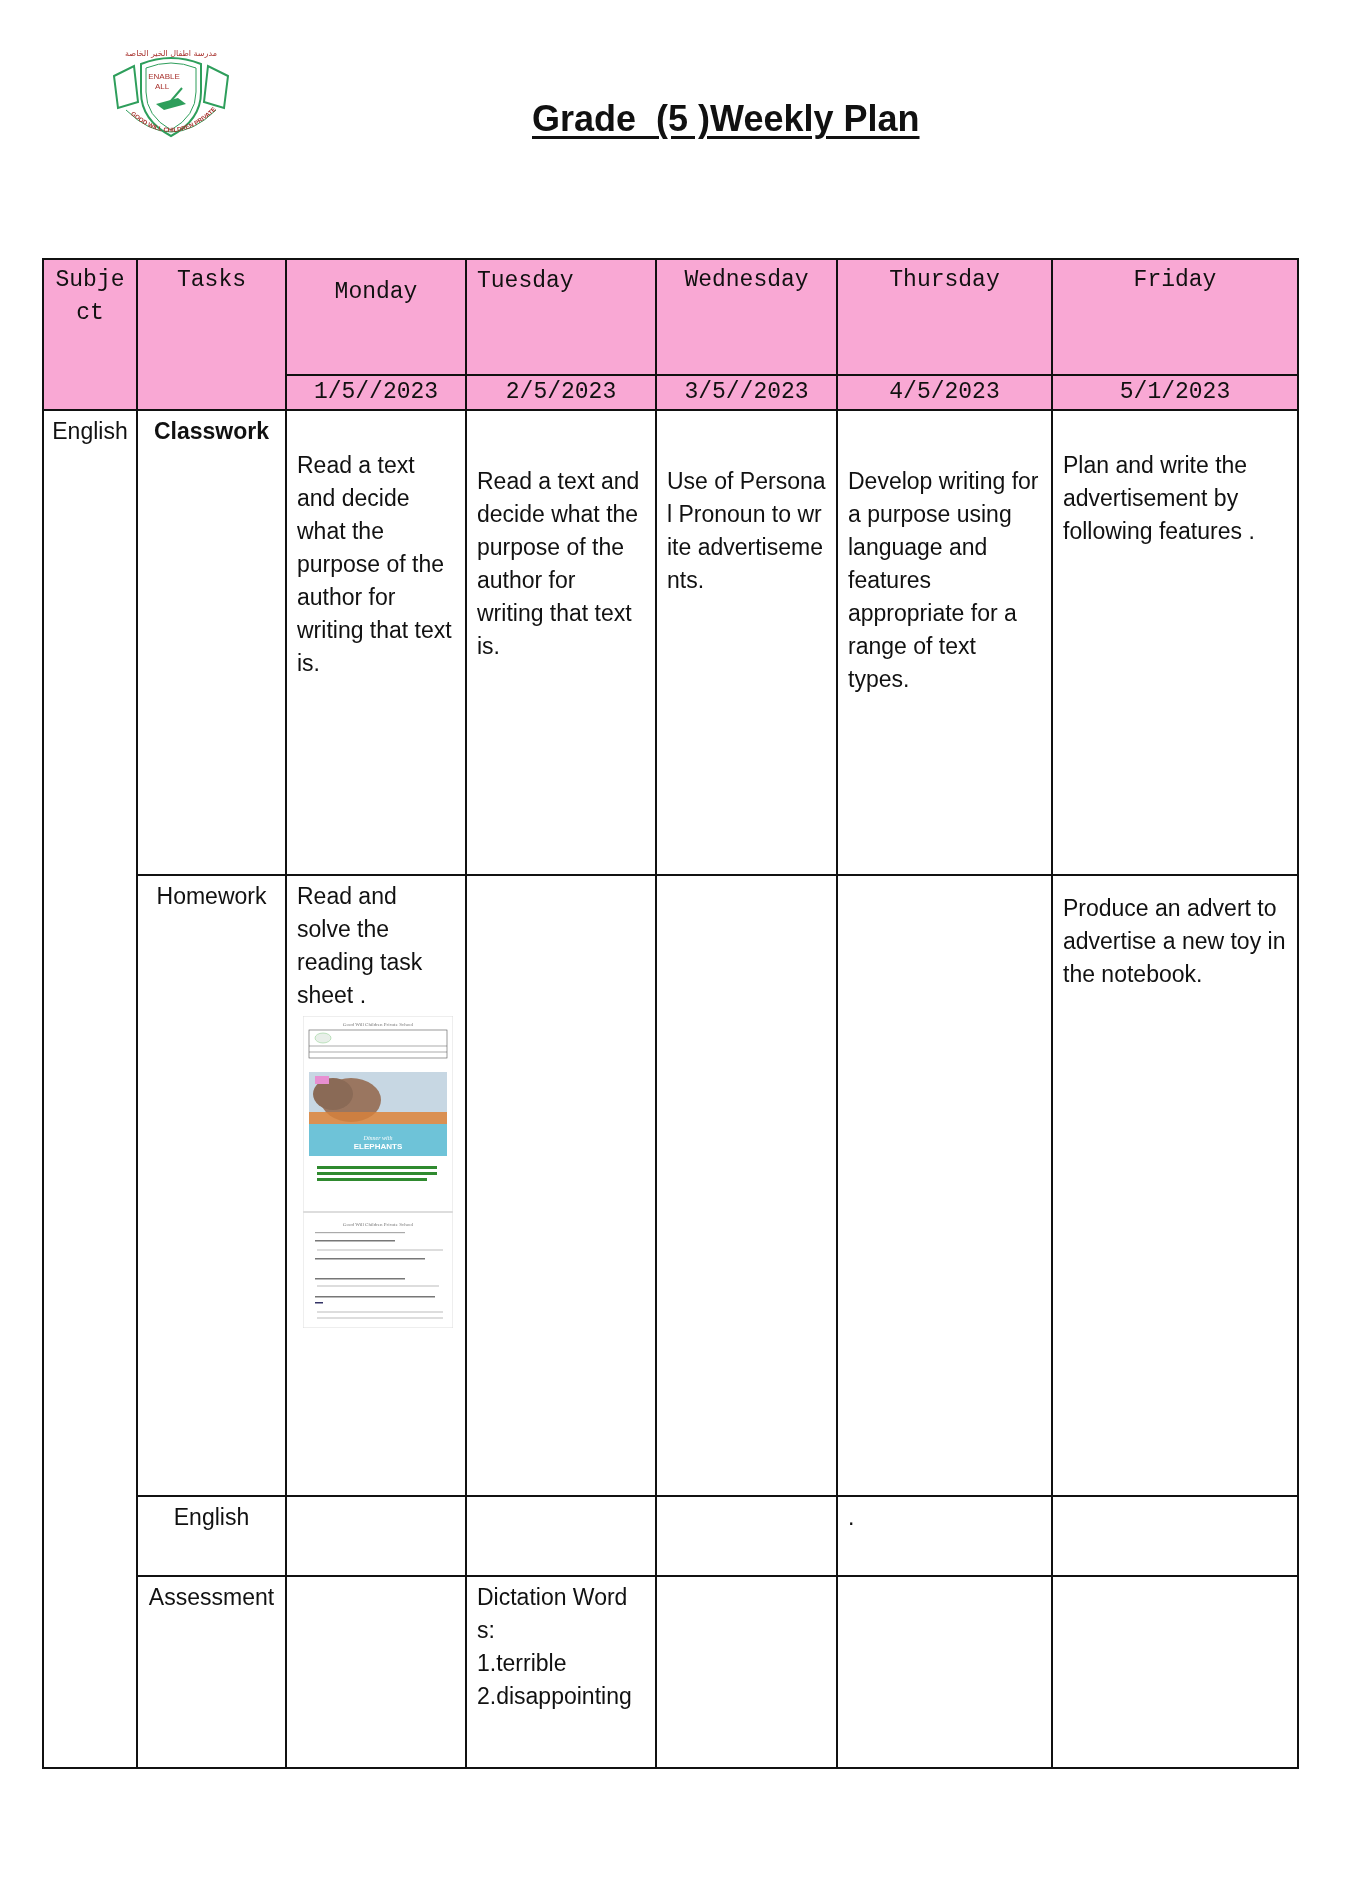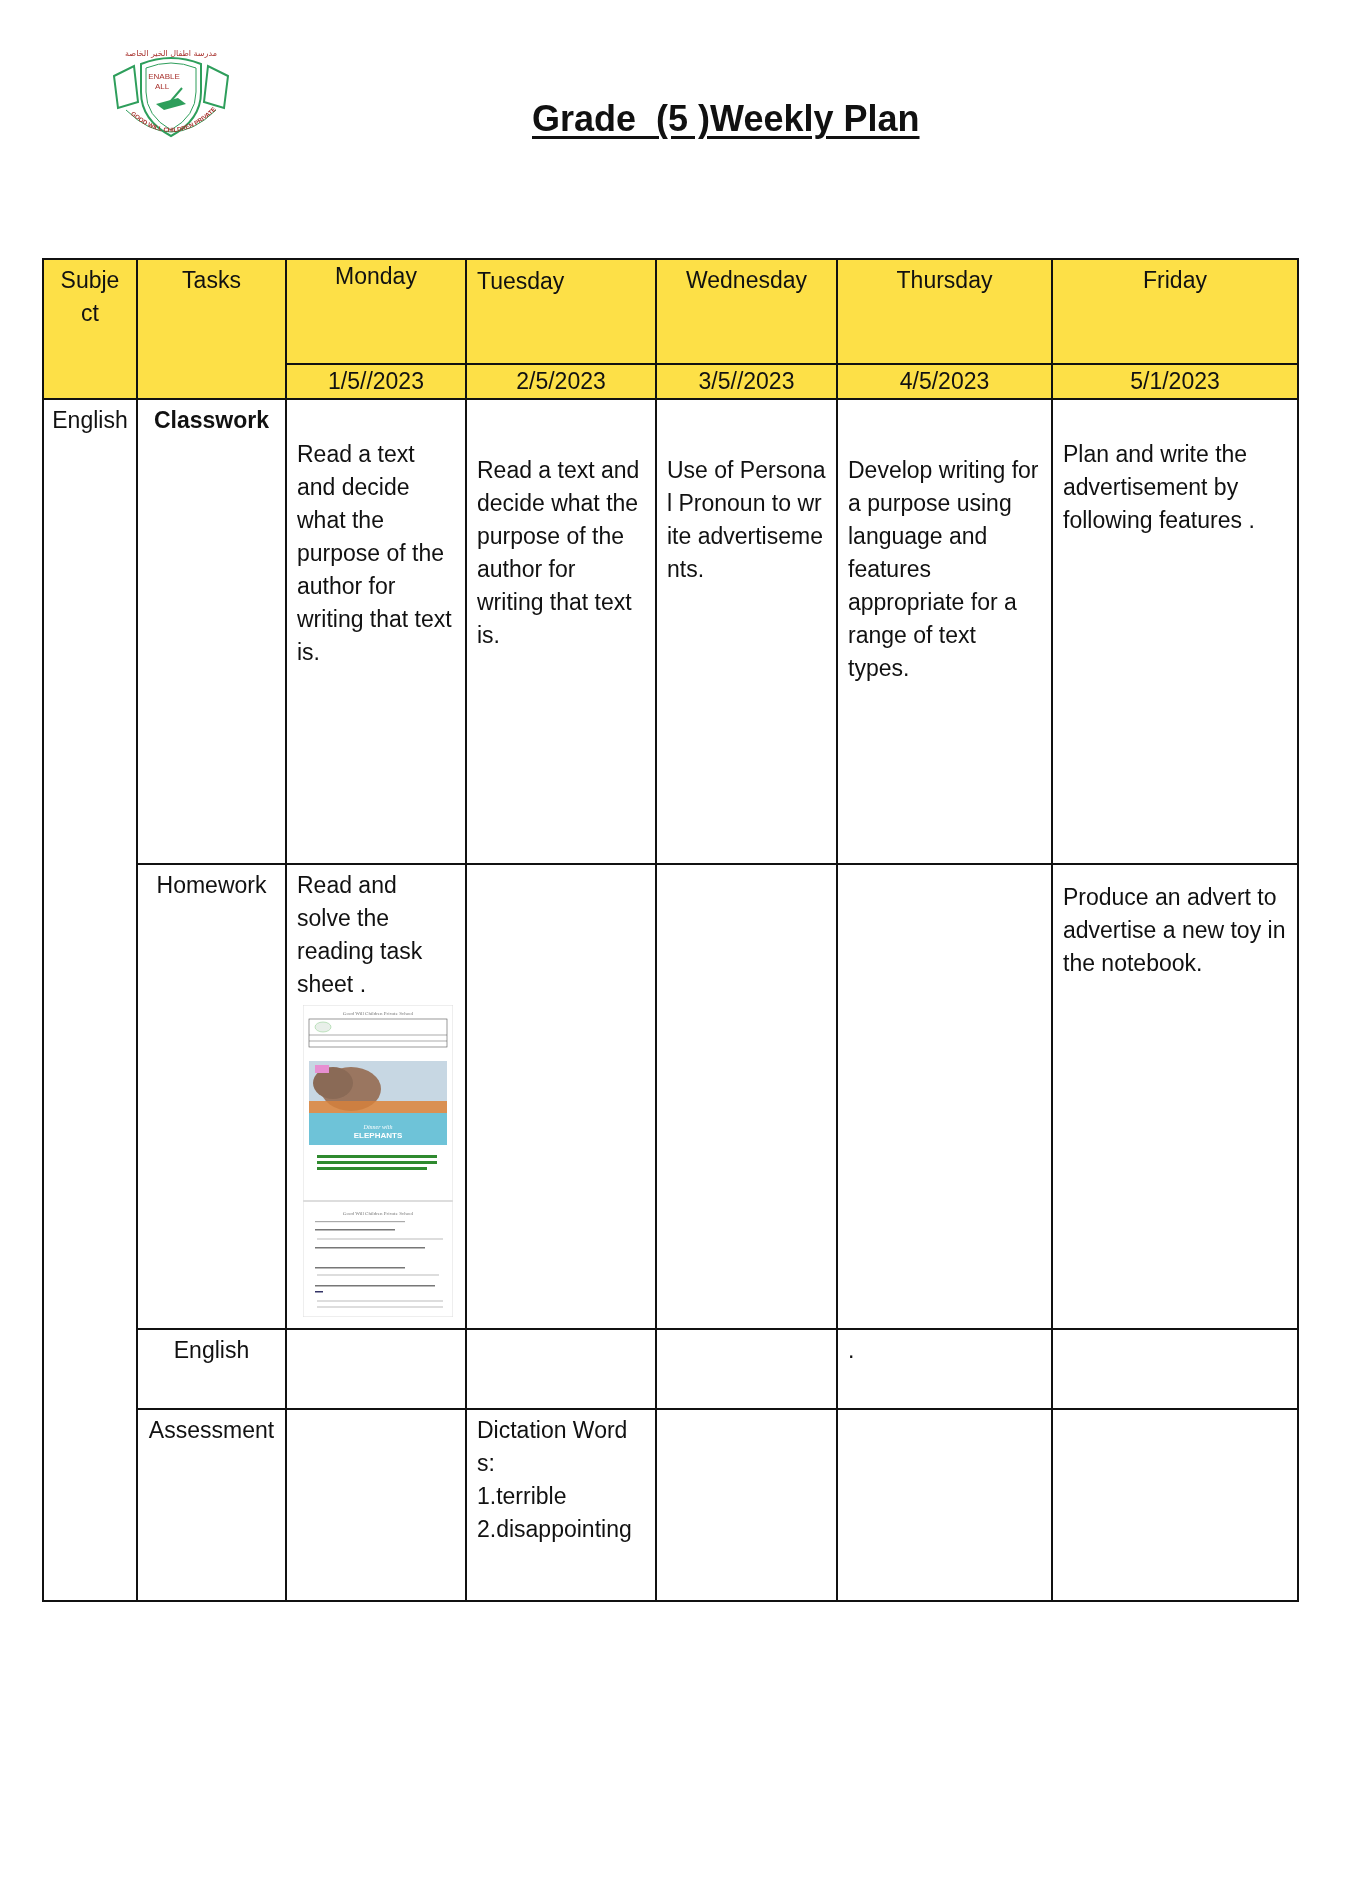--- a/index.html
+++ b/index.html
@@ -6,21 +6,21 @@
   body { width:1346px; height:1901px; position:relative; overflow:hidden;
          font-family:"Liberation Sans", "DejaVu Sans", sans-serif; color:#111; }
   .logo { position:absolute; left:108px; top:44px; width:126px; height:104px; }
   .title { position:absolute; left:532px; top:84px; font-size:36px; font-weight:bold;
            text-decoration:underline; text-decoration-thickness:3px; text-underline-offset:5px;
            letter-spacing:0px; white-space:pre;margin-top:14px; }
   table.plan { position:absolute; left:42px; top:258px; border-collapse:collapse;
                table-layout:fixed; width:1255px; }
   table.plan td { border:2px solid #111; vertical-align:top; font-size:23px; line-height:33px;
                   padding:0 10px; }
-  .hdr { background:#fde047; }
+  .hdr { background:#f9a8d4;font-family:Liberation Mono, monospace; }
   .center { text-align:center; }
   .bold { font-weight:bold; }
   .hdr-day td { height:98px; }
   .date-cell { text-align:center; line-height:30px; height:32px; padding:2px 4px 0; }
   .thumb { display:block; margin:4px 0 0 6px; width:150px; }
 </style>
 </head>
 <body>
 
 <div class="logo">
@@ -56,21 +56,21 @@
       <col style="width:180px">
       <col style="width:190px">
       <col style="width:181px">
       <col style="width:215px">
       <col style="width:246px">
   </colgroup>
   <tbody>
       <tr class="hdr-day">
     <td class="hdr center" rowspan="2" style="padding:4px 6px 0;">Subje ct</td>
     <td class="hdr center" rowspan="2" style="padding-top:4px;">Tasks</td>
-    <td class="hdr center" style="padding-top:0;">Monday</td>
+    <td class="hdr center" style="padding-top:16px;">Monday</td>
     <td class="hdr" style="padding-top:5px;">Tuesday</td>
     <td class="hdr center" style="padding-top:4px;">Wednesday</td>
     <td class="hdr center" style="padding-top:4px;">Thursday</td>
     <td class="hdr center" style="padding-top:4px;">Friday</td>
   </tr>
   <tr>
     <td class="hdr date-cell">1/5//2023</td>
     <td class="hdr date-cell">2/5/2023</td>
     <td class="hdr date-cell">3/5//2023</td>
     <td class="hdr date-cell">4/5/2023</td>
@@ -80,21 +80,21 @@
   <tr style="height:465px;">
     <td class="center" rowspan="4" style="padding:4px 4px 0;word-break:break-all;"><span>English</span></td>
     <td class="center bold" style="padding-top:4px;">Classwork</td>
     <td style="padding-top:38px;">Read a text and decide what the purpose of the author for writing that text is.</td>
     <td style="padding-top:54px;">Read a text and decide what the purpose of the author for writing that text is.</td>
     <td style="padding-top:54px;word-break:break-all;"><span>Use of Personal Pronoun to write advertisements.</span></td>
     <td style="padding-top:54px;">Develop writing for a purpose using language and features appropriate for a range of text types.</td>
     <td style="padding-top:38px;">Plan and write the advertisement by following features .</td>
   </tr>
 
-  <tr style="height:465px;">
+  <tr style="height:621px;">
     <td class="center" style="padding-top:4px;">Homework</td>
     <td style="padding-top:4px;">
       <div>Read and solve the reading task sheet .</div>
       <svg class="thumb" width="150" height="312" viewBox="0 0 150 312">
         <rect x="0" y="0" width="150" height="312" fill="#fff" stroke="#ddd"></rect>
         <text x="75" y="10" font-size="5" text-anchor="middle" fill="#777" font-family="Liberation Serif, serif">Good Will Children Private School</text>
         <rect x="6" y="14" width="138" height="28" fill="none" stroke="#555" stroke-width="0.6"></rect>
         <line x1="6" y1="30" x2="144" y2="30" stroke="#555" stroke-width="0.5"></line>
         <line x1="6" y1="36" x2="144" y2="36" stroke="#555" stroke-width="0.5"></line>
         <ellipse cx="20" cy="22" rx="8" ry="5" fill="#e8efe9" stroke="#8c8" stroke-width="0.5"></ellipse>

